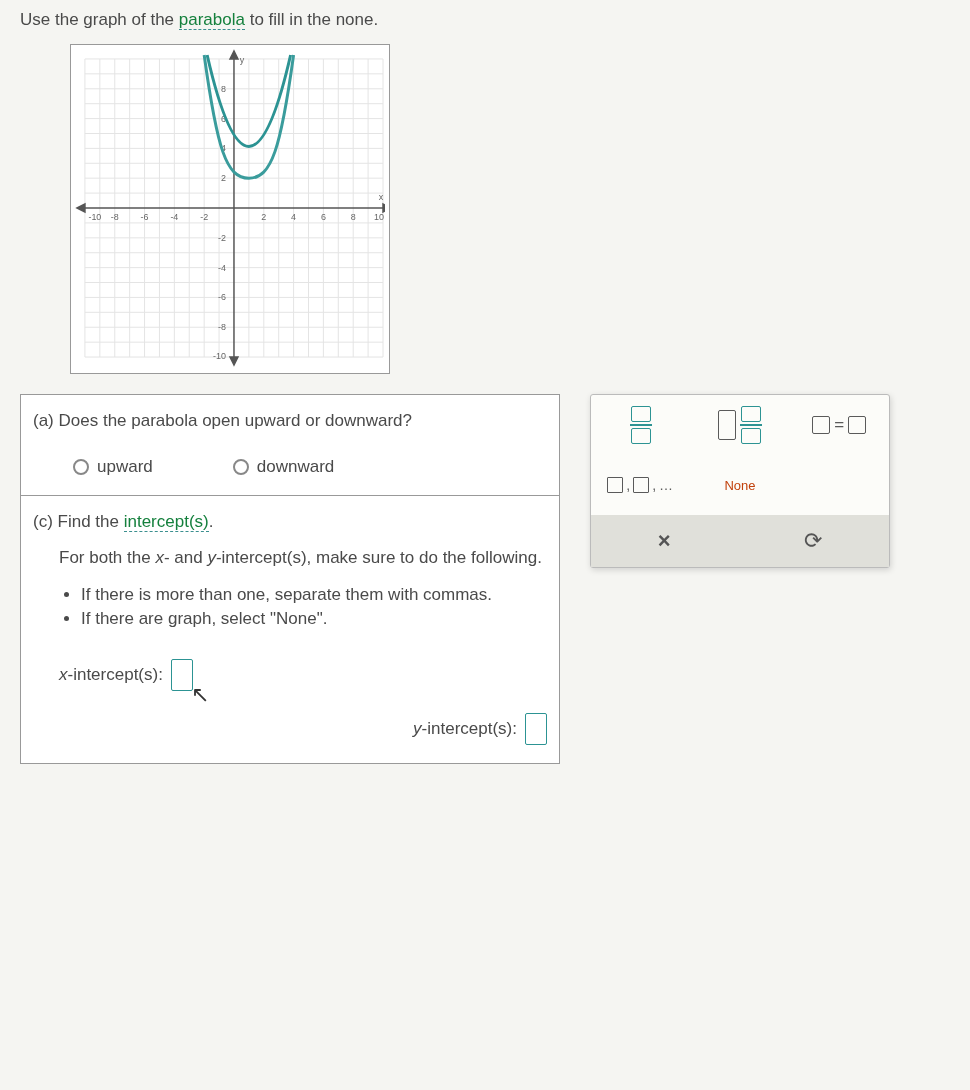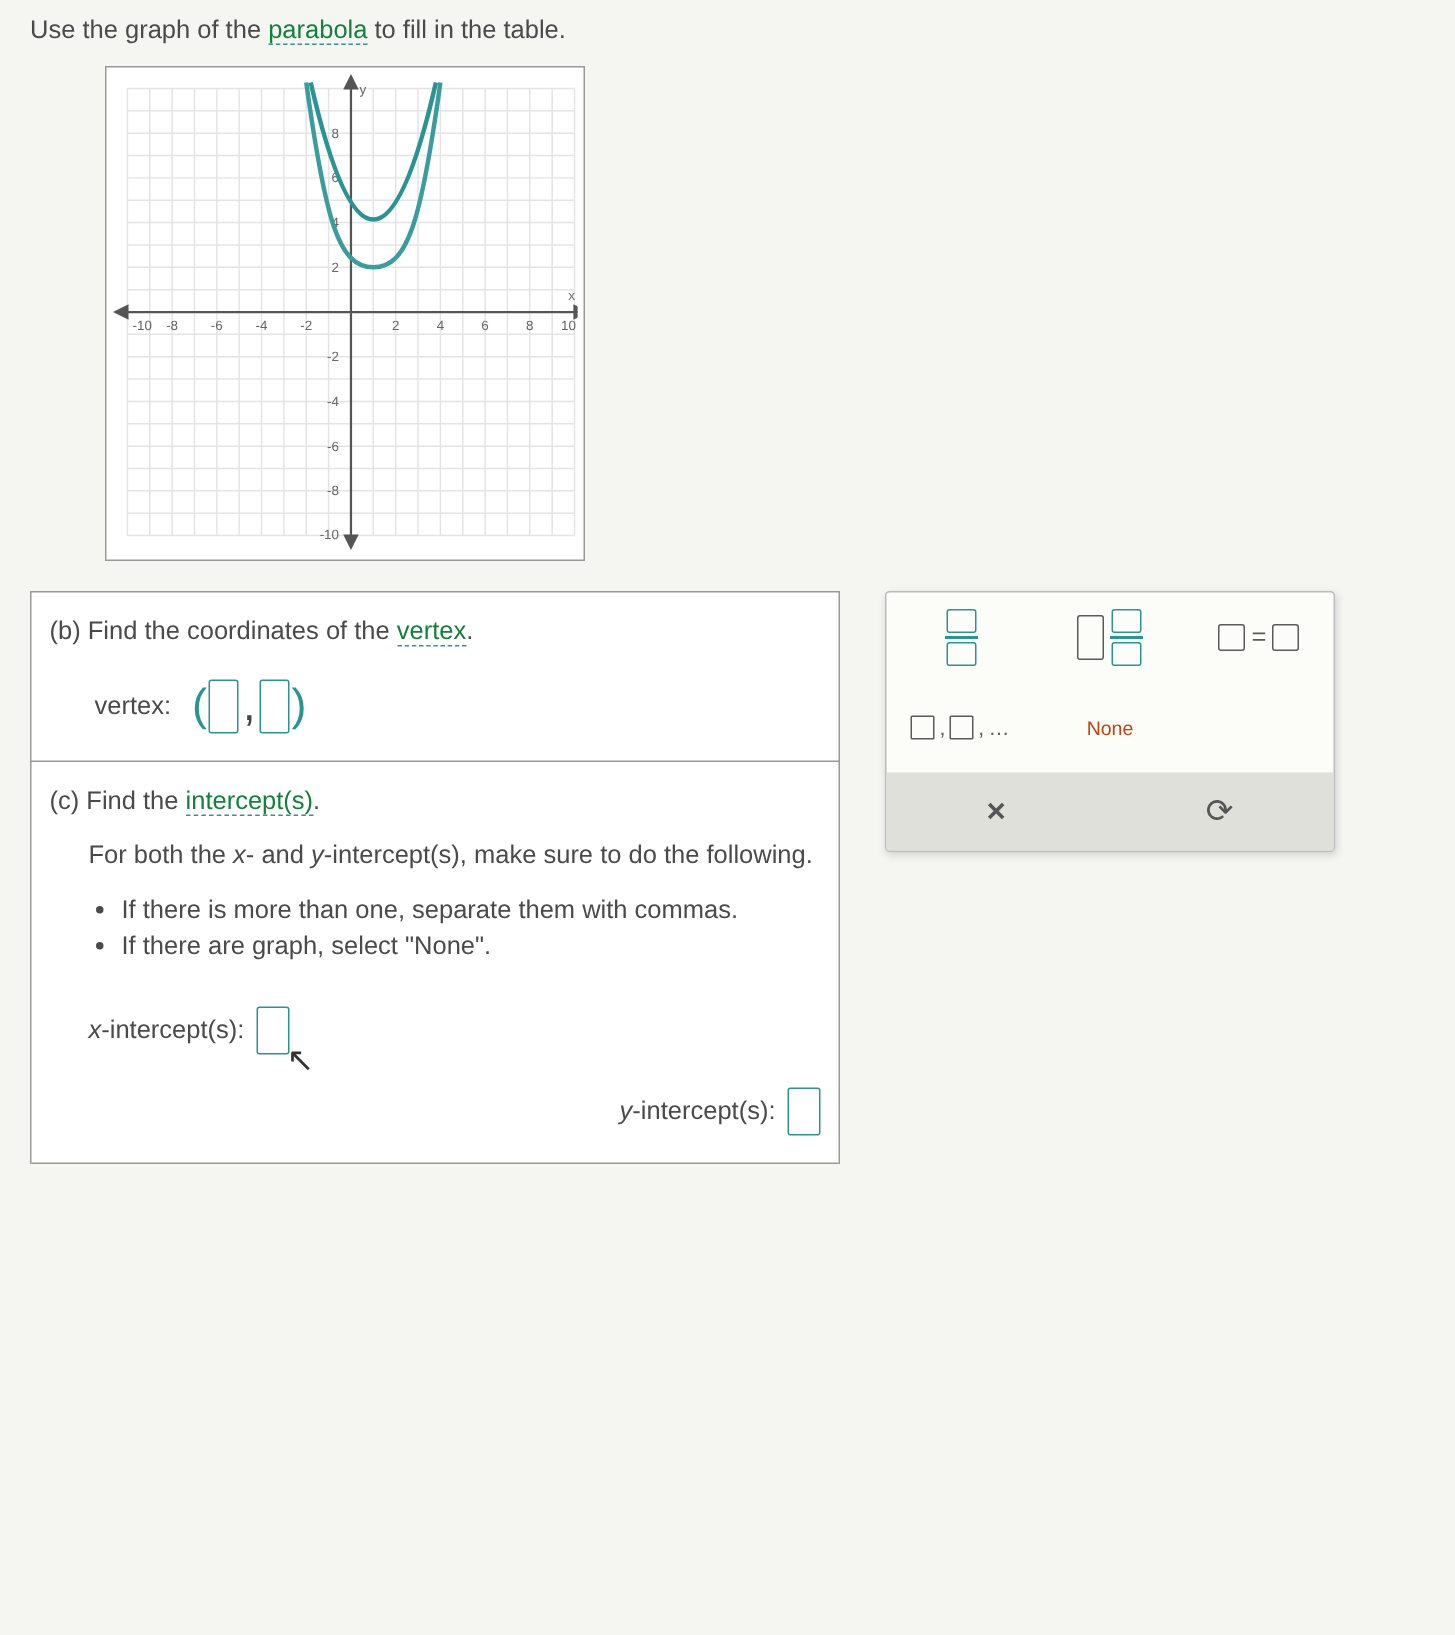--- a/index.html
+++ b/index.html
@@ -122,21 +122,21 @@
   .list-tool .comma { color:#5a5a5a; padding:0 1px;}
   .list-tool .ell { color:#5a5a5a; letter-spacing:1px;}
   .none-label { font-size: 13px; color: #c2410c; }
   .reset-arrow { font-size: 22px; color: #555; }
   .x-close { font-size: 22px; color: #555; font-weight: bold; }
 </style>
 </head>
 <body>
 
 <p class="instruction">
-  <span>Use the graph of the </span><a href="#" class="term-link">parabola</a><span> to fill in the table.</span>
+  <span>Use the graph of the </span><a href="#" class="term-link">parabola</a><span> to fill in the none.</span>
 </p>
 
 <div class="graph-box">
   <svg class="graph-svg" viewBox="0 0 312 322">
     <rect x="0" y="0" width="312" height="322" fill="#ffffff"></rect>
 
     <g stroke="#e4e4e4" stroke-width="1">
       <line x1="10" y1="10" x2="10" y2="310"></line>
         <line x1="25" y1="10" x2="25" y2="310"></line>
       <line x1="40" y1="10" x2="40" y2="310"></line>
@@ -215,38 +215,36 @@
     <path d="M 133 6 Q 175 190 217 6" fill="none" stroke="#2c9393" stroke-width="3" vector-effect="non-scaling-stroke">
     </path>
     <path d="M 130 6 C 143 100, 152 130, 175 130 C 198 130, 207 100, 220 6" fill="none" stroke="#3a9c9c" stroke-width="3"></path>
   </svg>
 </div>
 
 <div class="lower">
   <table class="qtable">
 
     <tbody>
-
-    <tr>
+        <tr>
           <td>
-      <div>
-        <span>(b) Find the coordinates of the </span><a href="#" class="term-link">vertex</a><span>.</span>
-      </div>
-      <div class="vertex-row">
-        <span>vertex:</span>
-        <span class="coord-input">
-          <span class="coord-paren">(</span>
-                <span class="coord-box"></span>
-                <span class="coord-comma">,</span>
-                <span class="coord-box"></span>
-                <span class="coord-paren">)</span>
-        </span>
+      <div>(a) Does the parabola open upward or downward?</div>
+      <div class="radio-row">
+        <label class="radio-opt">
+          <span class="radio-outer"></span>
+          <span>upward</span>
+        </label>
+        <label class="radio-opt">
+          <span class="radio-outer"></span>
+          <span>downward</span>
+        </label>
       </div>
     </td>
         </tr>
+
 
     <tr>
           <td style="border-bottom:none;">
       <div>
         <span>(c) Find the </span><a href="#" class="term-link">intercept(s)</a><span>.</span>
       </div>
       <div class="intercept-sub">
         <span>For both the </span><span class="italic">x</span><span>- and </span><span class="italic">y</span><span>-intercept(s), make sure to do the following.</span>
       </div>
       <ul class="rules">

